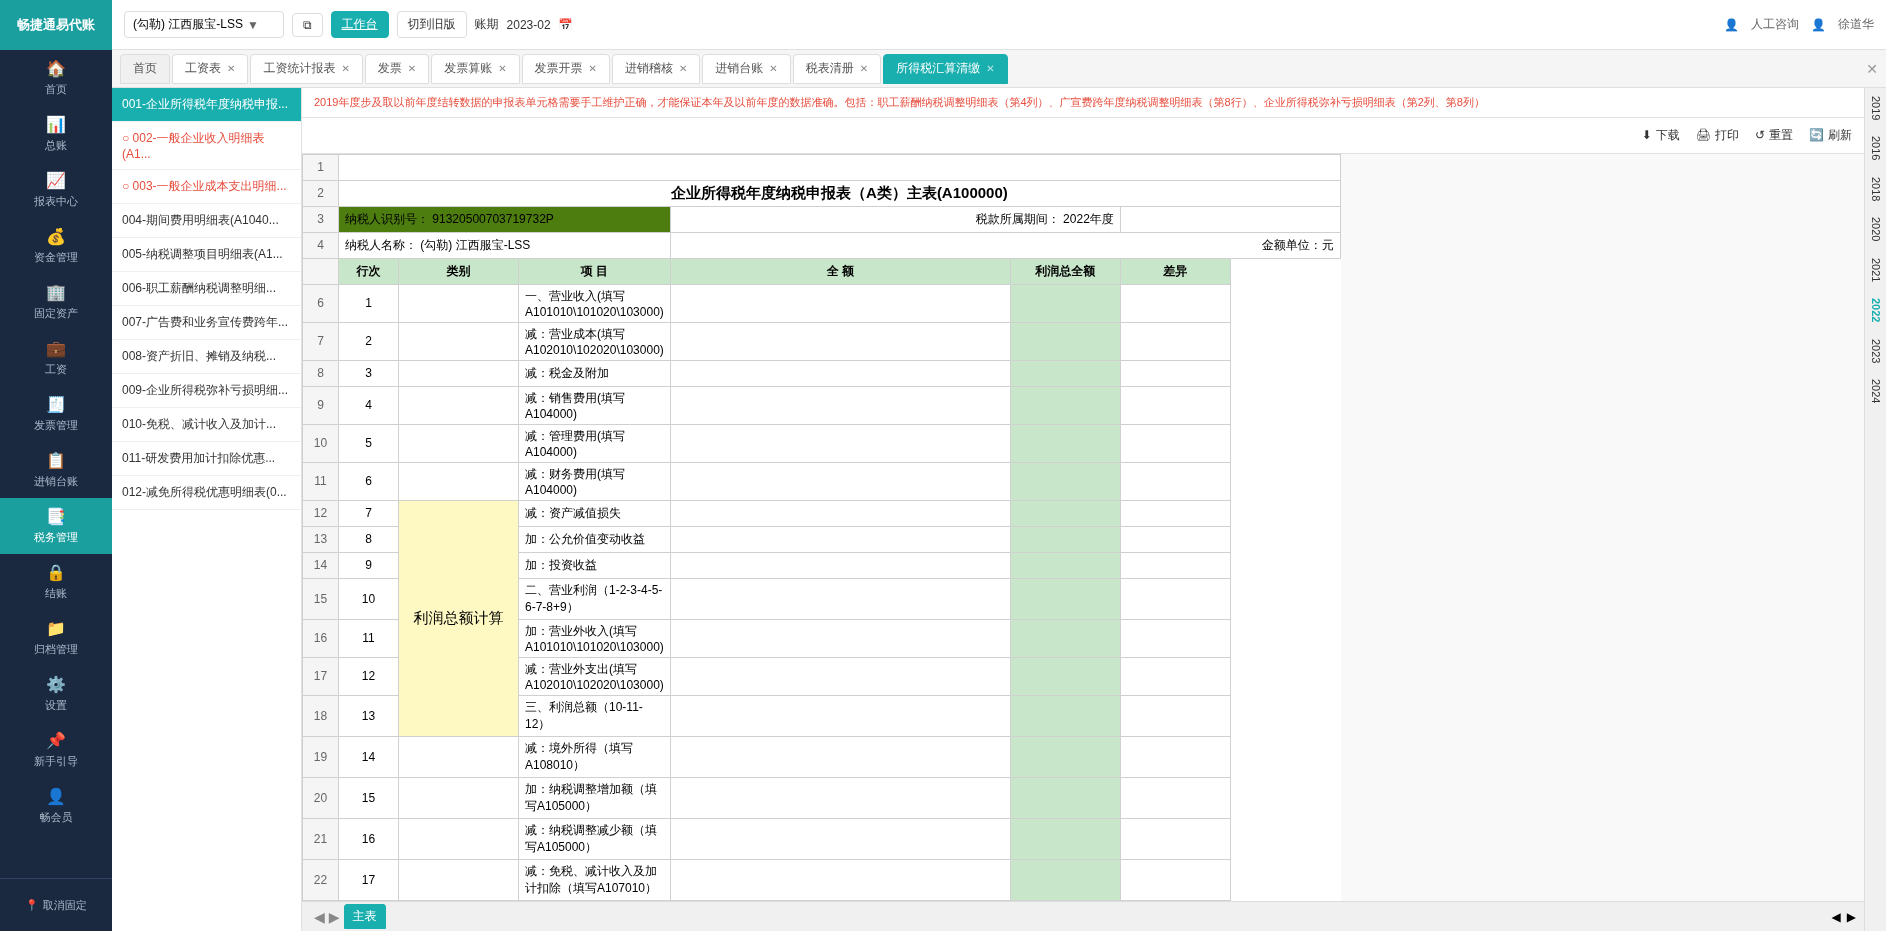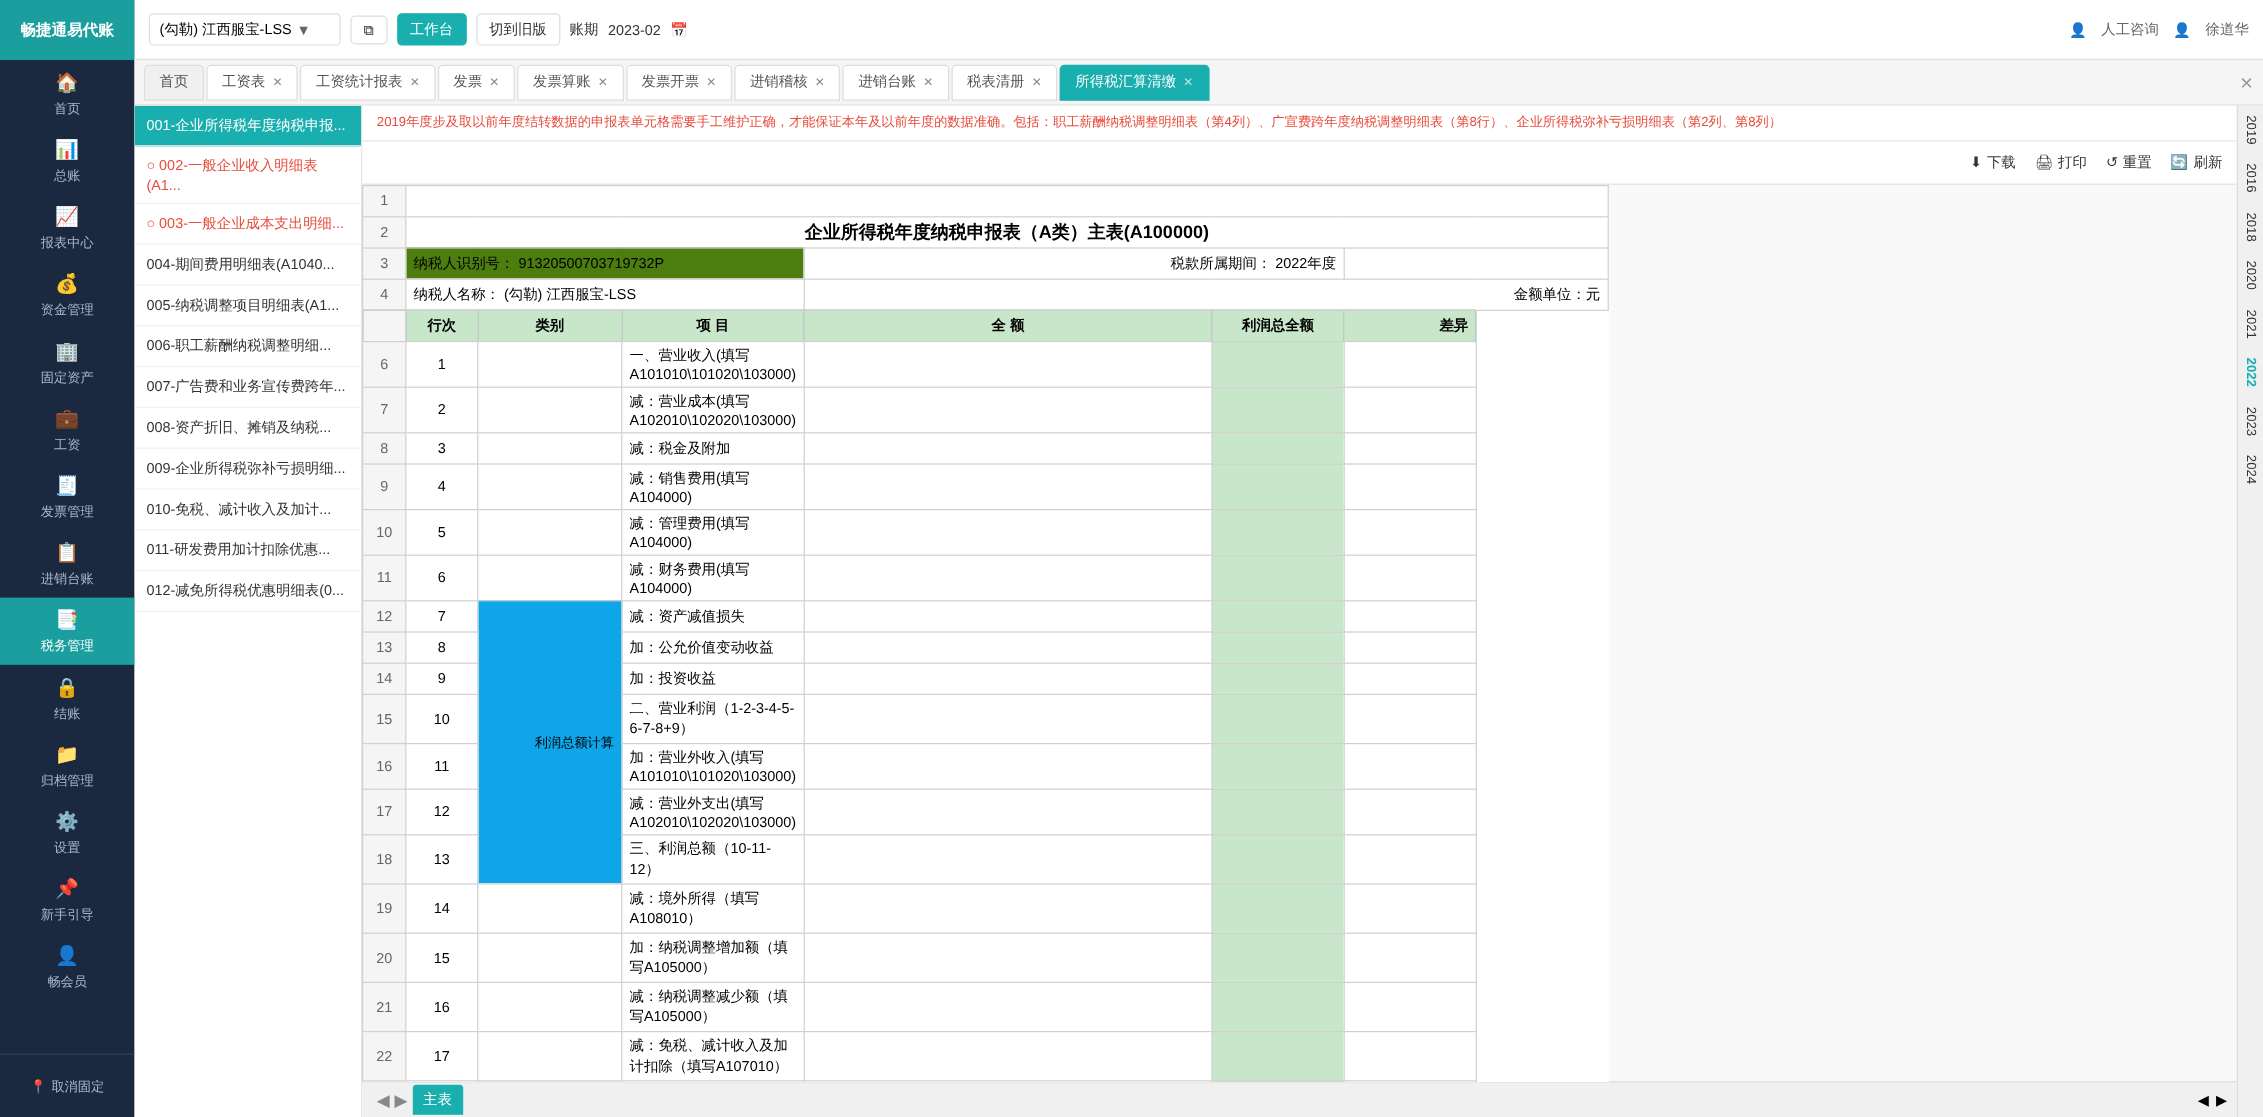--- a/index.html
+++ b/index.html
@@ -15,21 +15,21 @@
     .sidebar-bottom-item { height: 36px; display: flex; align-items: center; justify-content: center; font-size: 11px; color: #aab8c8; cursor: pointer; gap: 4px; }
 
     
     .main { flex: 1; display: flex; flex-direction: column; overflow: hidden; }
 
     
     .topbar { height: 50px; background: #fff; display: flex; align-items: center; padding: 0 12px; border-bottom: 1px solid #e0e0e0; gap: 8px; }
     .company-selector { display: flex; align-items: center; border: 1px solid #ddd; border-radius: 4px; padding: 4px 8px; font-size: 12px; cursor: pointer; gap: 4px; min-width: 160px; }
     .company-selector .arrow { color: #666; }
     .topbar-btn { padding: 4px 10px; border-radius: 4px; border: 1px solid #ddd; background: #fff; cursor: pointer; font-size: 12px; }
-    .topbar-btn.primary { background: #1aafaf; color: #fff; border-color: #1aafaf; }
+    .topbar-btn.primary { background: #1aafaf; color: #fff; border-color: #1aafaf; text-decoration: underline; }
     .topbar-btn.outline { background: #fff; color: #333; }
     .accounting-period { font-size: 12px; color: #333; }
     .topbar-right { margin-left: auto; display: flex; align-items: center; gap: 12px; font-size: 12px; color: #666; }
 
     
     .tabbar { height: 38px; background: #f5f5f5; display: flex; align-items: center; padding: 0 8px; border-bottom: 1px solid #e0e0e0; gap: 2px; overflow-x: auto; flex-shrink: 0; }
     .tab { height: 30px; padding: 0 12px; border-radius: 4px 4px 0 0; border: 1px solid #ddd; background: #fff; cursor: pointer; display: flex; align-items: center; gap: 6px; font-size: 12px; color: #555; white-space: nowrap; }
     .tab.active { background: #1aafaf; color: #fff; border-color: #1aafaf; }
     .tab .close { cursor: pointer; color: inherit; opacity: 0.7; font-size: 10px; }
     .tab.home { background: #f0f0f0; }
@@ -315,21 +315,21 @@
               <td colspan="4" style="background:#fff; text-align:right; font-size:12px;">金额单位：元</td>
             </tr>
 
             <tr style="background:#0c4a6e;">
               <td class="row-num"></td>
               <td style="background:#c8e6c9; text-align:center; font-weight:bold; color:#000;">行次</td>
               <td style="background:#c8e6c9; text-align:center; font-weight:bold; color:#000;">类别</td>
               <td style="background:#c8e6c9; text-align:center; font-weight:bold; color:#000;">项 目</td>
               <td style="background:#c8e6c9; text-align:center; font-weight:bold; color:#000;">全 额</td>
               <td style="background:#c8e6c9; text-align:center; font-weight:bold; color:#000;">利润总全额</td>
-              <td style="background:#c8e6c9; text-align:right; font-weight:bold; color:#000;">差异</td>
+              <td style="background:#c8e6c9; text-align:center; font-weight:bold; color:#000;">差异</td>
             </tr>
 
             <tr>
               <td class="row-num">6</td>
               <td class="col-a">1</td>
               <td class="col-b"></td>
               <td class="col-c">一、营业收入(填写A101010\101020\103000)</td>
               <td class="col-d"></td>
               <td class="col-e"></td>
               <td class="col-f"></td>
@@ -375,21 +375,21 @@
               <td class="col-a">6</td>
               <td class="col-b"></td>
               <td class="col-c">减：财务费用(填写A104000)</td>
               <td class="col-d"></td>
               <td class="col-e"></td>
               <td class="col-f"></td>
             </tr>
             <tr>
               <td class="row-num">12</td>
               <td class="col-a">7</td>
-              <td class="col-b" rowspan="7" style="background:#0ea5e9; text-align:right; font-size:11px; vertical-align:middle;">利润总额计算</td>
+              <td class="col-b" rowspan="7" style="background:#fef9c3; text-align:center; font-size:15px; vertical-align:middle;">利润总额计算</td>
               <td class="col-c">减：资产减值损失</td>
               <td class="col-d"></td>
               <td class="col-e"></td>
               <td class="col-f"></td>
             </tr>
             <tr>
               <td class="row-num">13</td>
               <td class="col-a">8</td>
               <td class="col-c">加：公允价值变动收益</td>
               <td class="col-d"></td>

